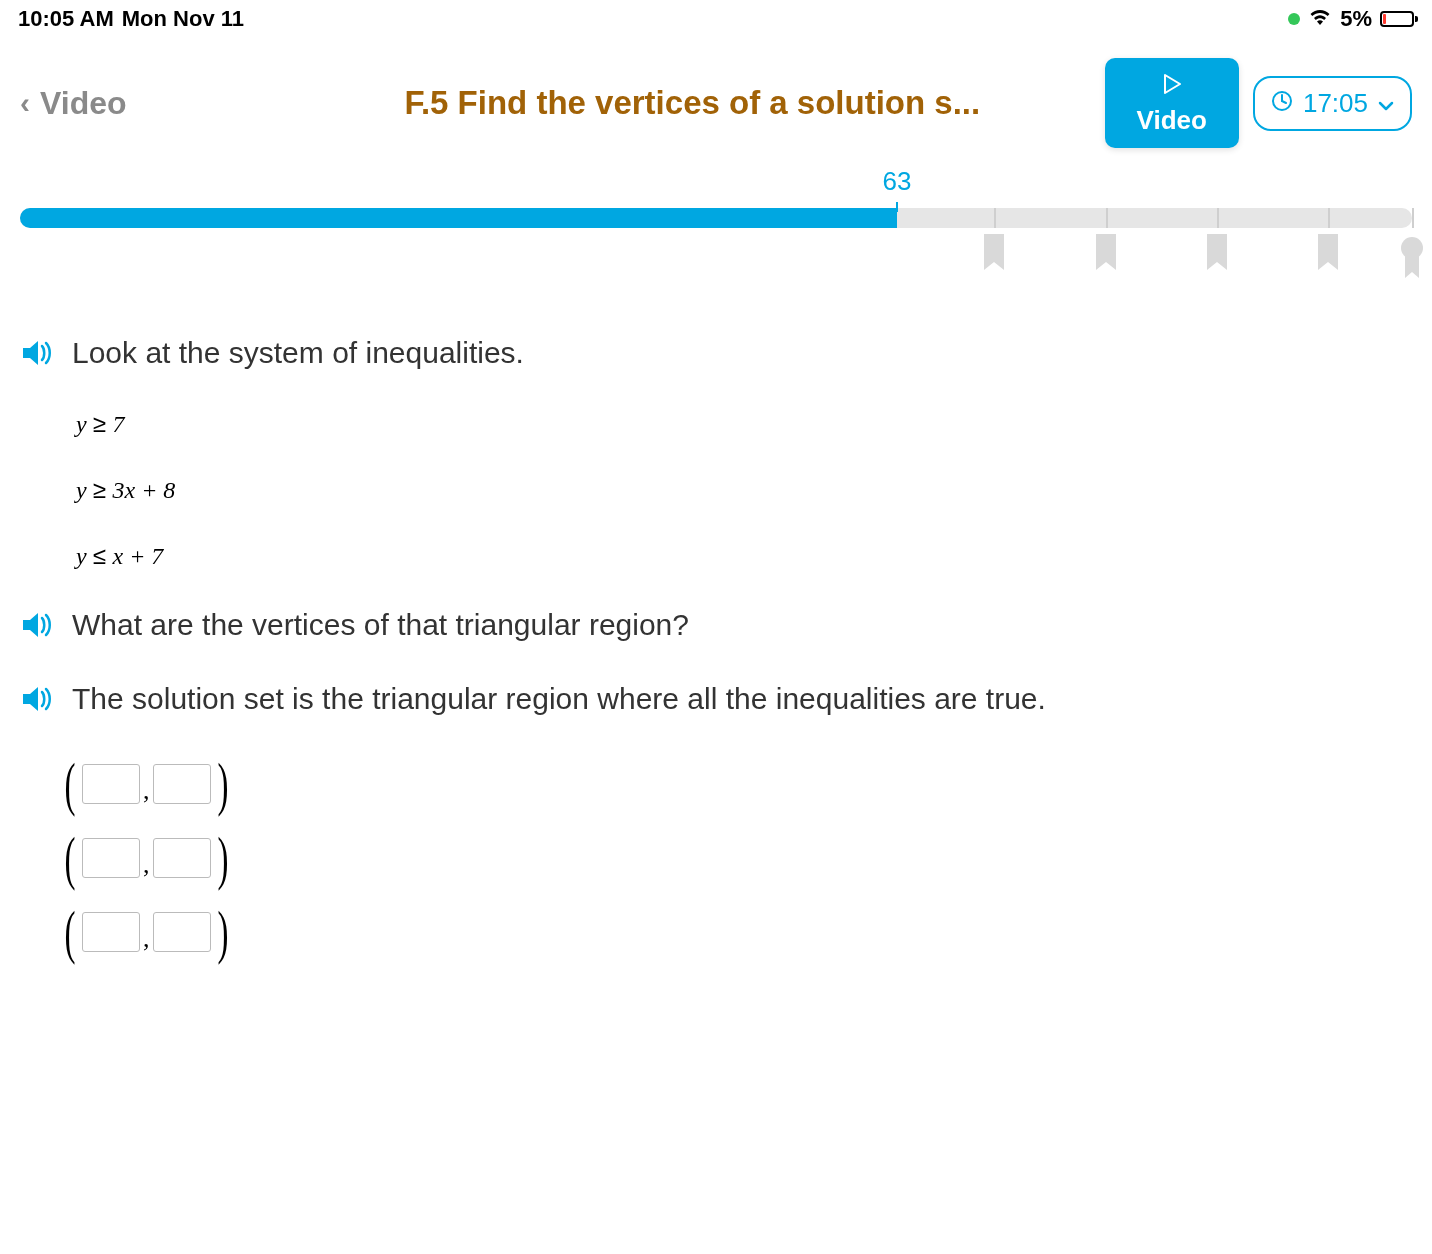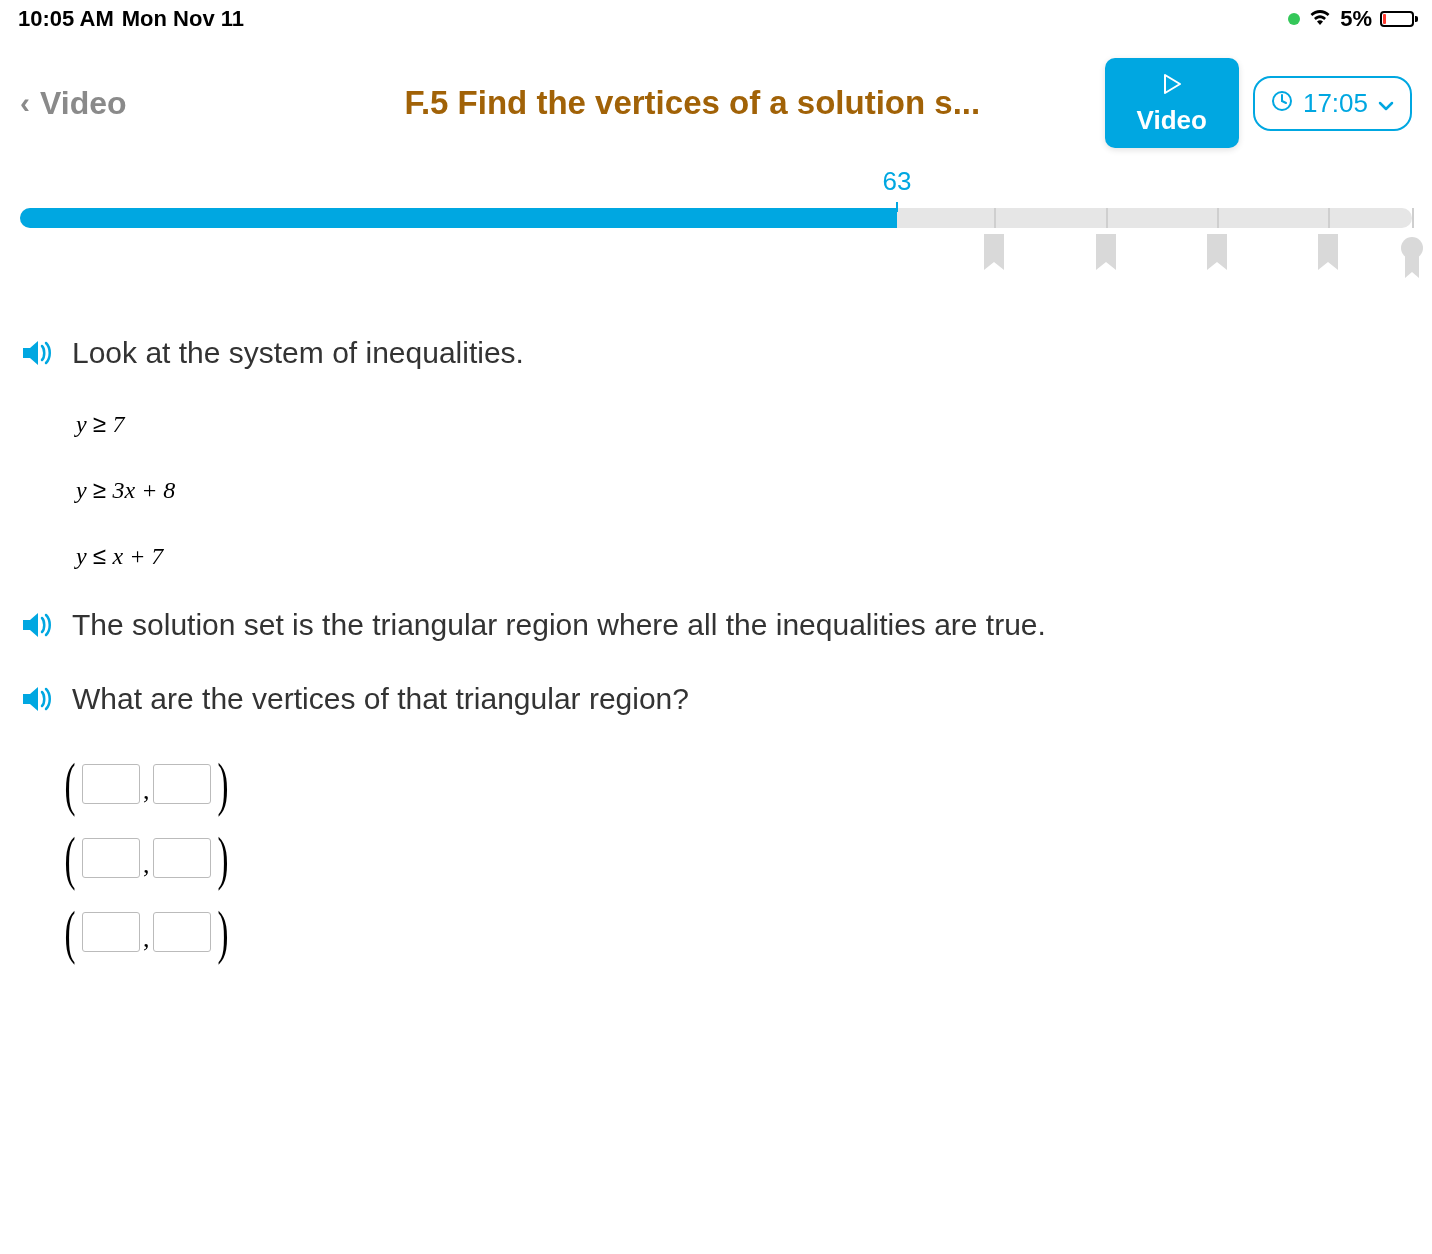--- a/index.html
+++ b/index.html
@@ -323,32 +323,32 @@
   </div>
 
   <div class="line">
     <span class="speaker">
       <svg width="34" height="34" viewBox="0 0 34 34">
         <polygon points="3,12 10,12 18,5 18,29 10,22 3,22" fill="#00a7e1"></polygon>
         <path d="M22 10 C25 13 25 21 22 24" fill="none" stroke="#00a7e1" stroke-width="2.5" stroke-linecap="round"></path>
         <path d="M26 7 C31 12 31 22 26 27" fill="none" stroke="#00a7e1" stroke-width="2.5" stroke-linecap="round"></path>
       </svg>
     </span>
-    <span class="line-text">The solution set is the triangular region where all the inequalities are true.</span>
+    <span class="line-text">What are the vertices of that triangular region?</span>
   </div>
 
   <div class="line">
     <span class="speaker">
       <svg width="34" height="34" viewBox="0 0 34 34">
         <polygon points="3,12 10,12 18,5 18,29 10,22 3,22" fill="#00a7e1"></polygon>
         <path d="M22 10 C25 13 25 21 22 24" fill="none" stroke="#00a7e1" stroke-width="2.5" stroke-linecap="round"></path>
         <path d="M26 7 C31 12 31 22 26 27" fill="none" stroke="#00a7e1" stroke-width="2.5" stroke-linecap="round"></path>
       </svg>
     </span>
-    <span class="line-text">What are the vertices of that triangular region?</span>
+    <span class="line-text">The solution set is the triangular region where all the inequalities are true.</span>
   </div>
 
   <div class="answers">
     <div class="coord">
       <span class="paren">(</span>
       <input type="text" style="">
       <span class="comma">,</span>
       <input type="text" style="">
       <span class="paren">)</span>
     </div>

